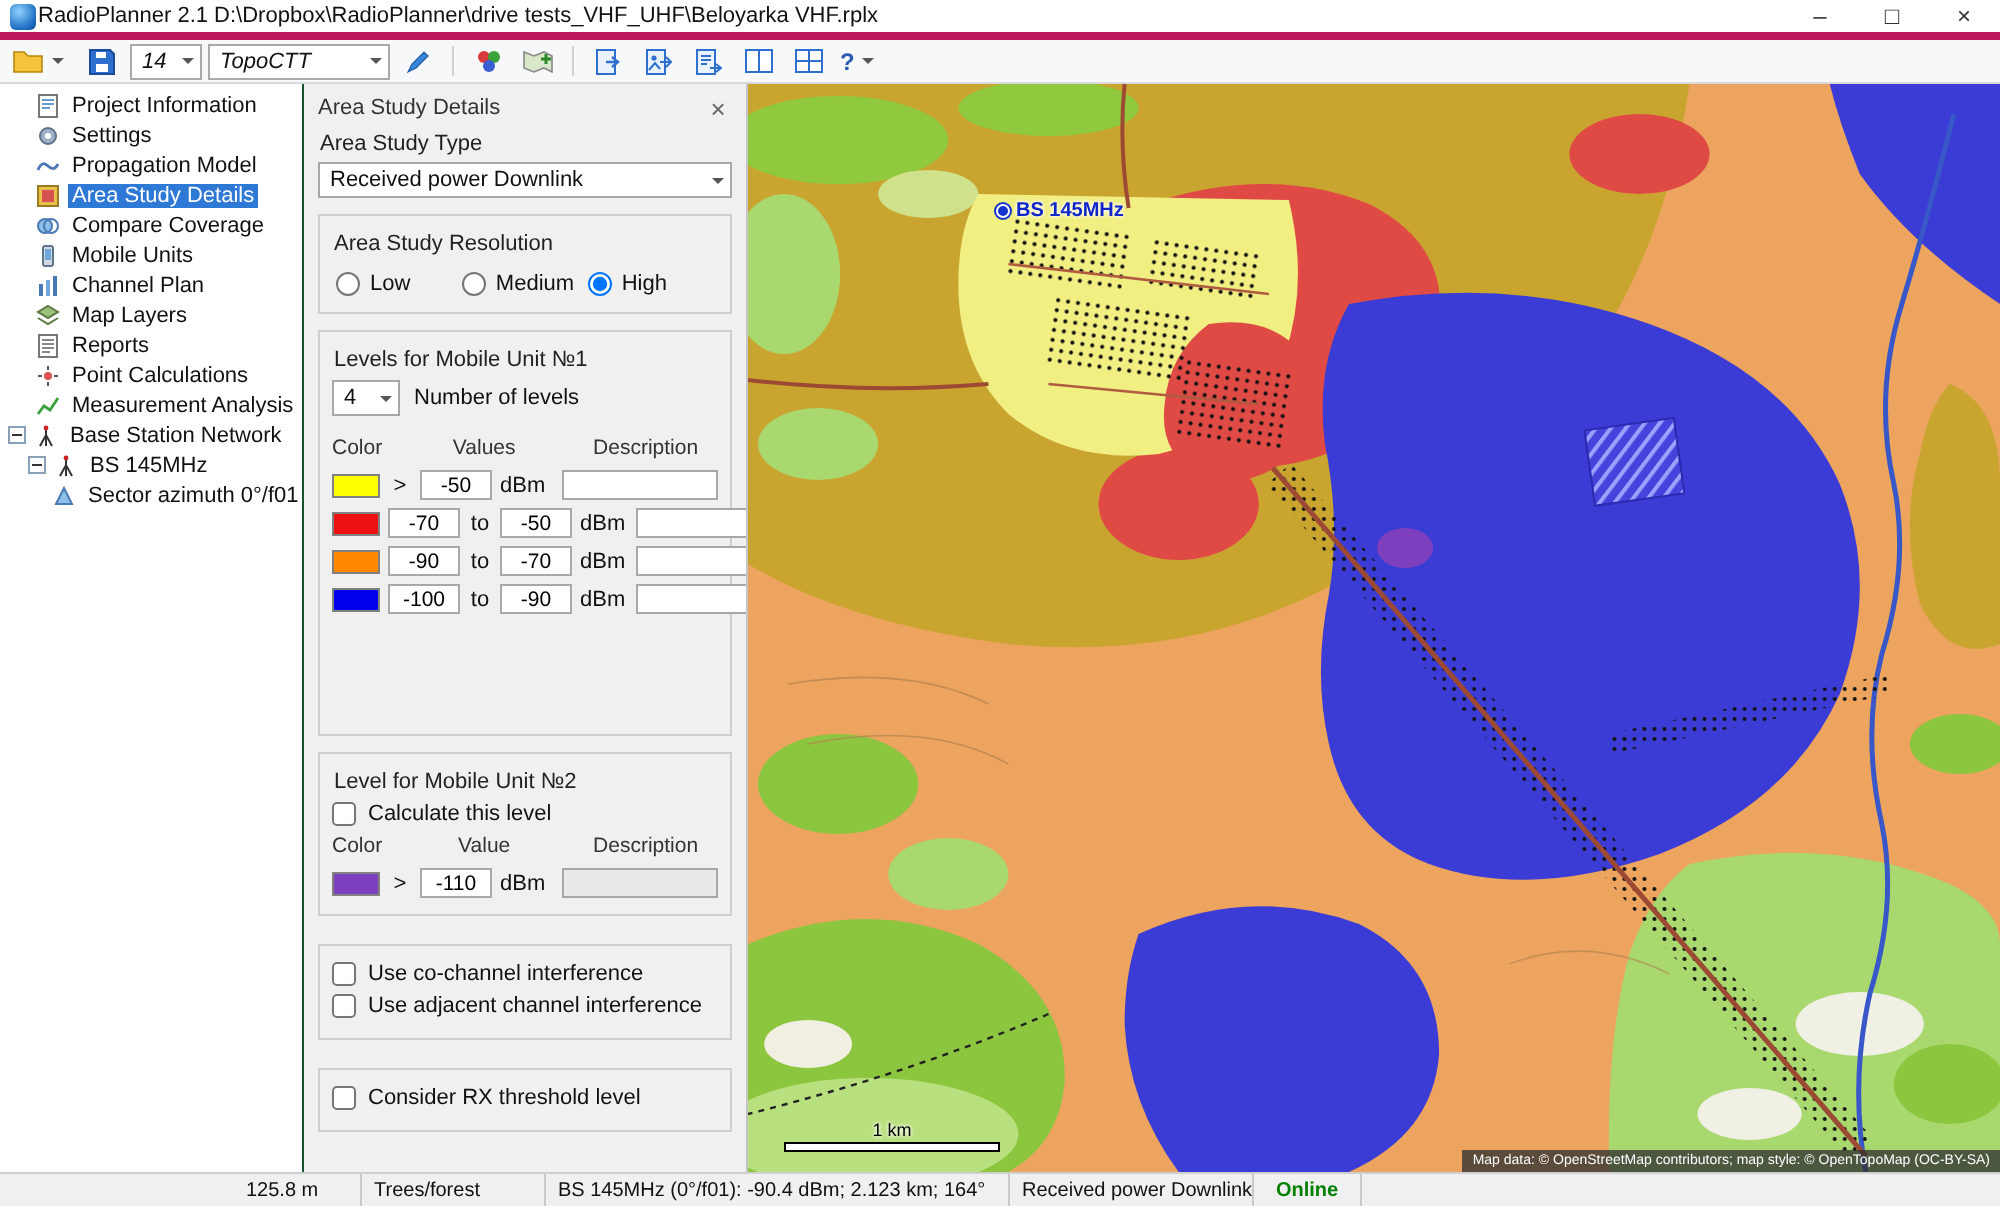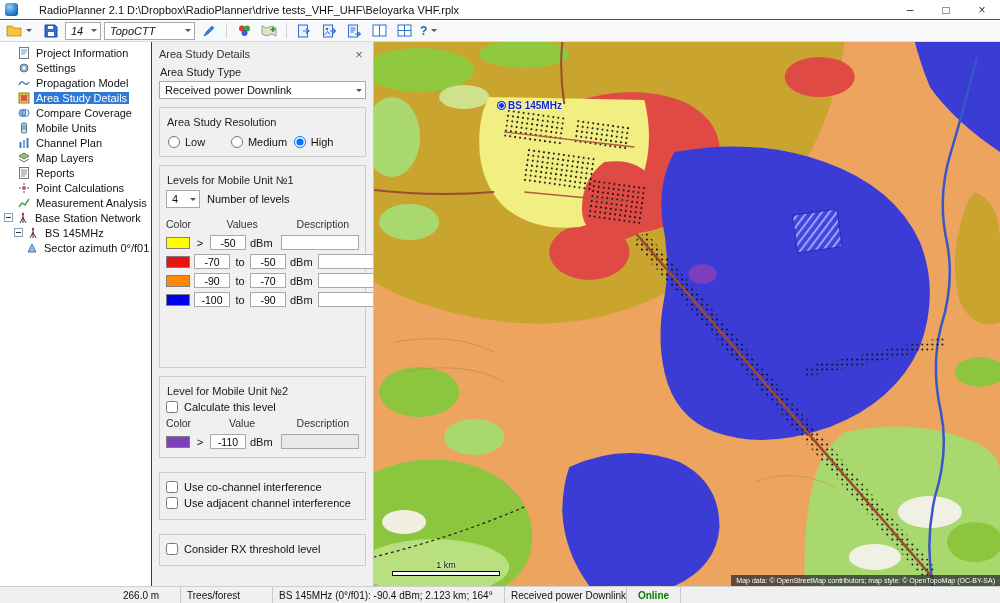--- a/index.html
+++ b/index.html
@@ -5,22 +5,22 @@
   * { box-sizing: border-box; }
   html,body { margin:0; padding:0; }
   body {
     width:1000px; height:603px; overflow:hidden;
     font-family:"Liberation Sans", sans-serif; font-size:11px; color:#111;
     background:#f0f0f0;
   }
   .app { width:1000px; height:603px; display:flex; flex-direction:column; background:#f0f0f0; }
 
   
-  .titlebar { height:20px; background:#ffffff; border-bottom:1px solid #be185d;
-    display:flex; align-items:center; padding-left:5px; gap:21px; flex:none; }
+  .titlebar { height:20px; background:#ffffff; border-bottom:4px solid #be185d;
+    display:flex; align-items:center; padding-left:5px; gap:1px; flex:none; }
   .app-icon { width:13px; height:13px; border-radius:3px; flex:none;
     background:radial-gradient(circle at 35% 30%, #8fd2ff, #1d6ec2 70%, #0c4a8c); }
   .title-text { flex:1; white-space:nowrap; overflow:hidden; font-size:11px; }
   .win-controls { display:flex; height:100%; flex:none; }
   .win-btn { width:36px; display:flex; align-items:center; justify-content:center;
     font-size:12px; color:#333; cursor:default; }
 
   
   .toolbar { height:22px; background:#f7f8f9; border-bottom:1px solid #d9d9d9;
     display:flex; align-items:center; padding:0 4px; gap:3px; flex:none; }
@@ -505,21 +505,21 @@
         <div class="scale-label">1 km</div>
         <div class="scale-rect"></div>
       </div>
 
       <div class="attribution">Map data: © OpenStreetMap contributors; map style: © OpenTopoMap (OC-BY-SA)</div>
     </div>
   </div>
 
   <div class="statusbar">
     <div class="sb-seg sb-coords">N55.402754°  E83.198776°</div>
-    <div class="sb-seg sb-elev">266.0 m</div>
+    <div class="sb-seg sb-elev">125.8 m</div>
     <div class="sb-seg sb-clutter">Trees/forest</div>
     <div class="sb-seg sb-link">BS 145MHz (0°/f01): -90.4 dBm; 2.123 km; 164°</div>
     <div class="sb-seg sb-study">Received power Downlink</div>
     <div class="sb-seg sb-online">Online</div>
     <div class="sb-seg sb-fill"></div>
   </div>
 
 </div>
 
 </body></html>

